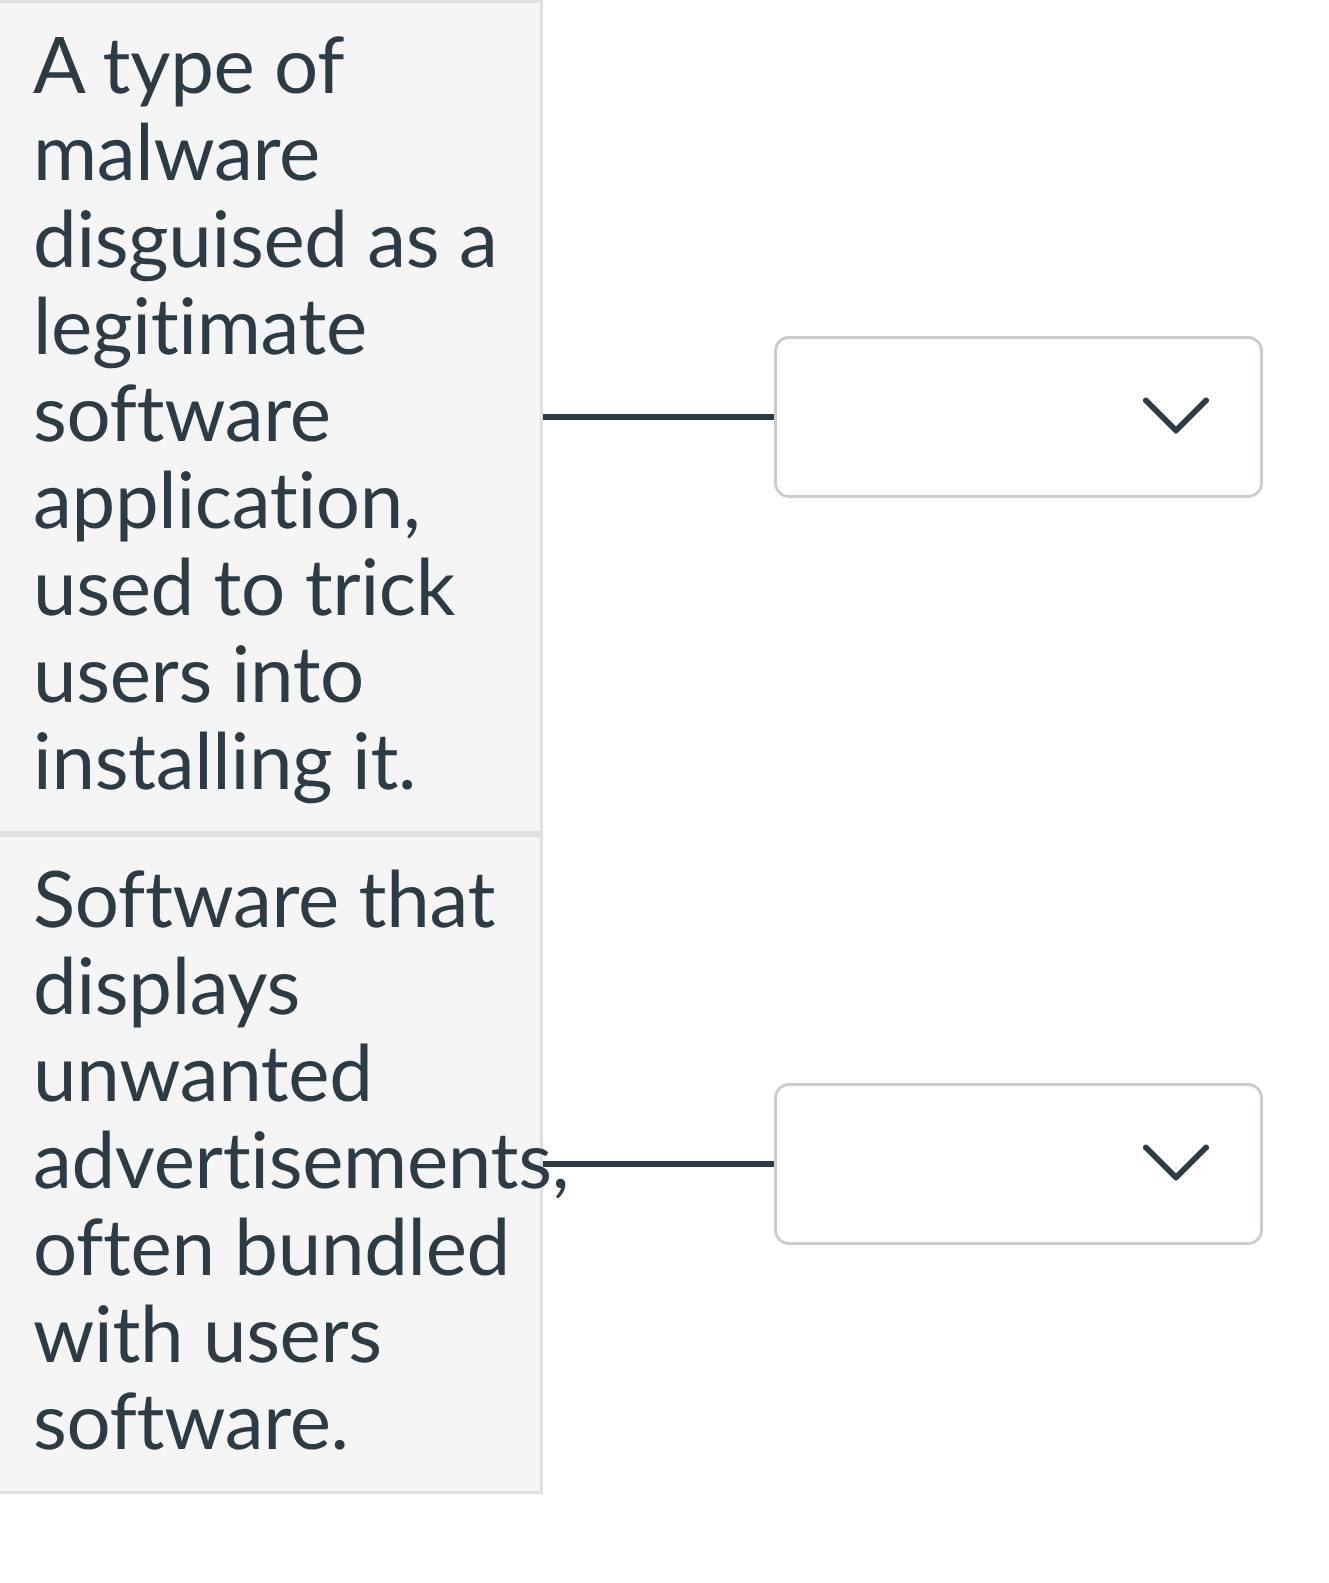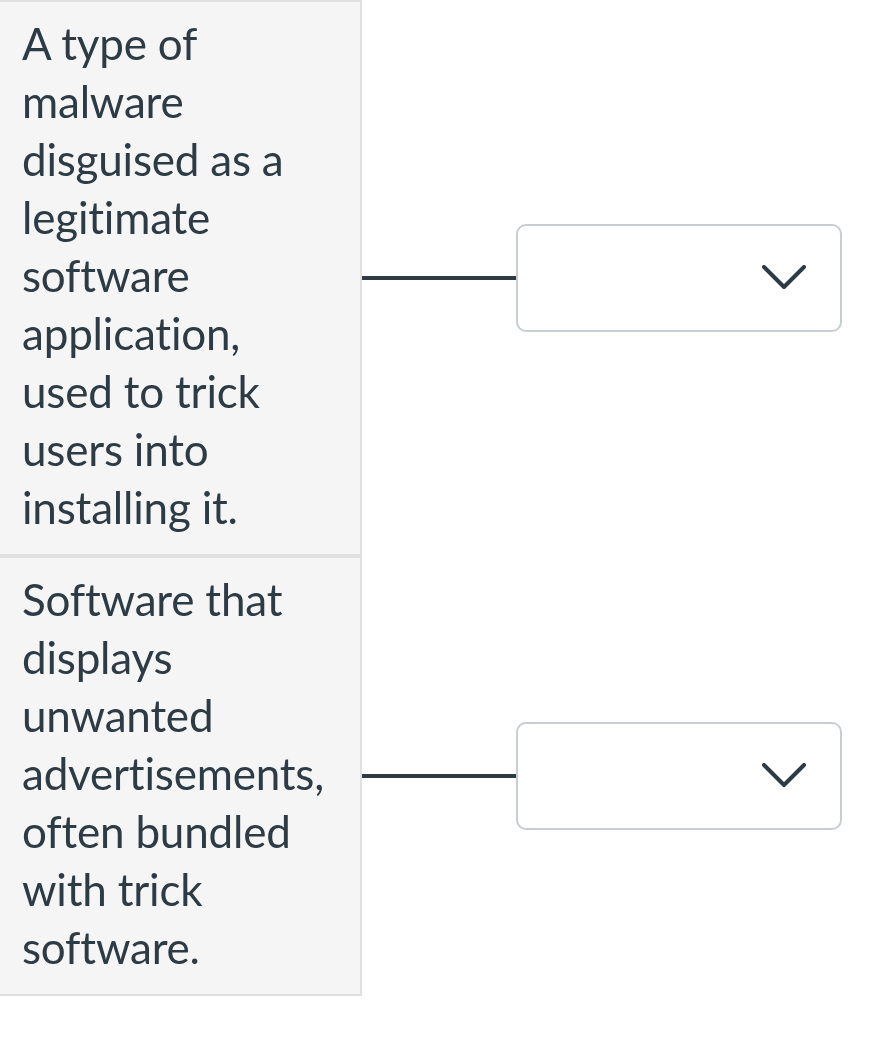--- a/index.html
+++ b/index.html
@@ -21,21 +21,21 @@
     align-items: stretch;
   }
   .prompt-cell {
     width: 362px;
     box-sizing: border-box;
     background: #f5f5f5;
     border-top: 2px solid #e0e0e0;
     border-right: 2px solid #e0e0e0;
     border-bottom: 2px solid #e0e0e0;
     padding: 12px 20px 18px 22px;
-    font-size: 44px;
+    font-size: 52px;
     line-height: 58px;
     font-weight: 400;
     letter-spacing: -0.2px;
   }
   .answer-cell {
     flex: 1;
     display: flex;
     align-items: center;
     position: relative;
   }
@@ -86,21 +86,21 @@
         <span class="chevron">
           <svg viewBox="0 0 44 26">
               <path d="M2 2 L22 22 L42 2" fill="none" stroke="#2d3b45" stroke-width="4" stroke-linecap="round" stroke-linejoin="round"></path>
             </svg>
         </span>
       </div>
     </div>
   </div>
 
   <div class="row">
-    <div class="prompt-cell">Software that displays unwanted advertisements, often bundled with trick software.</div>
+    <div class="prompt-cell">Software that displays unwanted advertisements, often bundled with users software.</div>
     <div class="answer-cell">
       <div class="connector"></div>
       <div class="selector">
         <span></span>
         <span class="chevron">
           <svg viewBox="0 0 44 26">
               <path d="M2 2 L22 22 L42 2" fill="none" stroke="#2d3b45" stroke-width="4" stroke-linecap="round" stroke-linejoin="round"></path>
             </svg>
         </span>
       </div>

